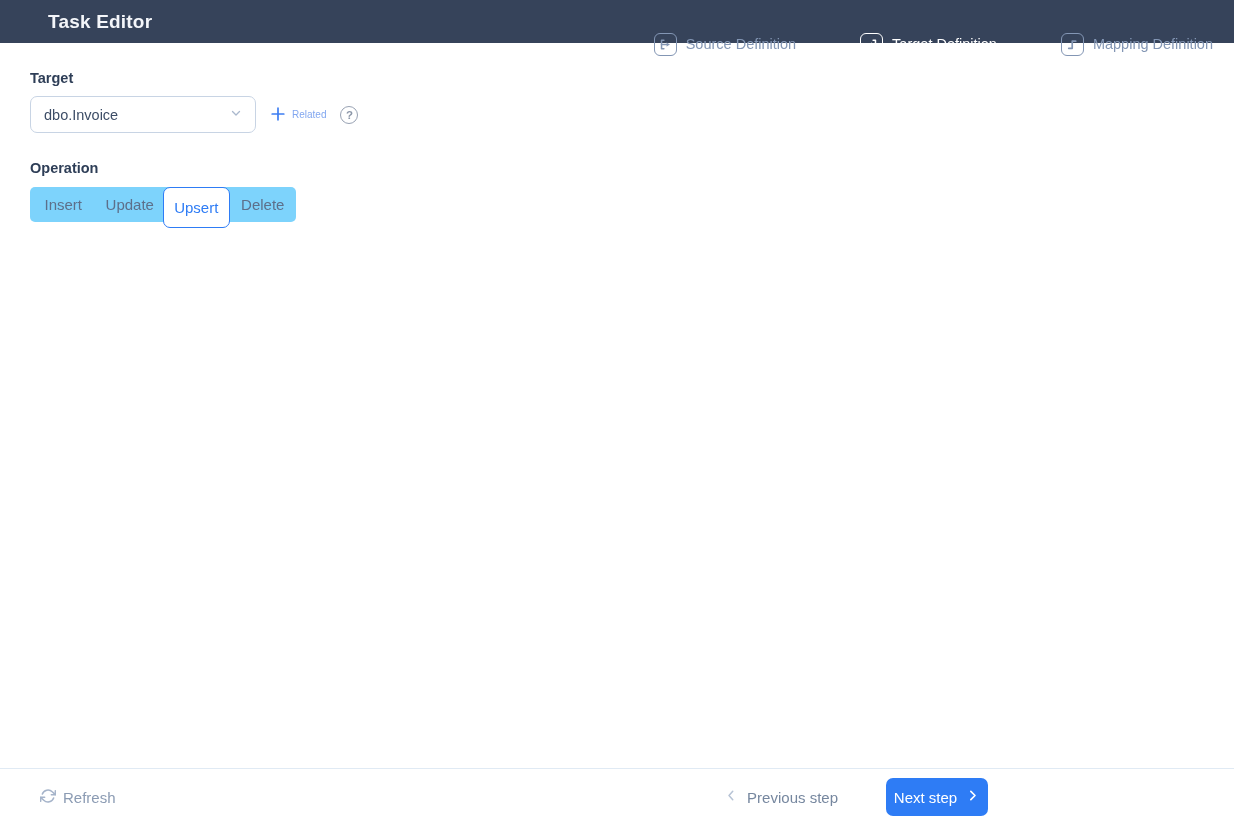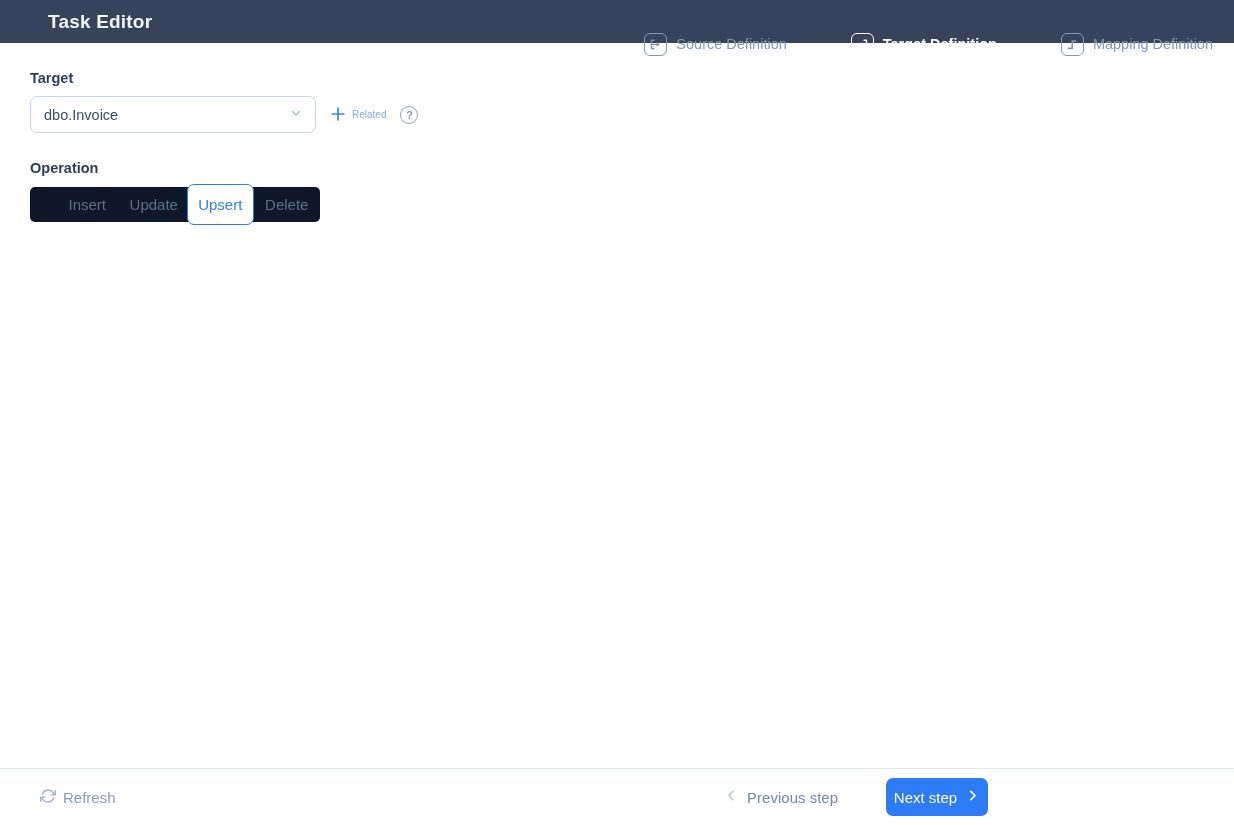--- a/index.html
+++ b/index.html
@@ -35,21 +35,21 @@
   }
   .nav-item {
     display: flex;
     align-items: center;
     gap: 9px;
     color: #8396b4;
     font-size: 14.5px;
     cursor: pointer;
     white-space: nowrap;
   }
-  .nav-item.active { color: #ffffff; font-weight: 700; }
+  .nav-item.active { color: #ffffff; font-weight: 400; }
   .nav-icon {
     width: 23px; height: 23px;
     border: 1.5px solid currentColor;
     border-radius: 6px;
     box-sizing: border-box;
     display: flex; align-items: center; justify-content: center;
     flex: 0 0 auto;
   }
   .nav-icon svg { display: block; }
 
@@ -60,21 +60,21 @@
     font-weight: 700;
     color: #2e3e57;
     margin-bottom: 10px;
   }
   .target-row {
     display: flex;
     align-items: center;
     margin-bottom: 27px;
   }
   .select-box {
-    width: 286px; height: 37px;
+    width: 226px; height: 37px;
     box-sizing: border-box;
     background: #ffffff;
     border: 1px solid #c8d4e4;
     border-radius: 7px;
     display: flex;
     align-items: center;
     justify-content: space-between;
     padding: 0 12px 0 13px;
     font-size: 14.5px;
     color: #3d4d66;
@@ -96,26 +96,24 @@
     border: 1.4px solid #98a2b3;
     border-radius: 50%;
     color: #8b96a8;
     font-size: 11.5px;
     font-weight: 700;
     display: flex; align-items: center; justify-content: center;
     cursor: pointer;
   }
   .segmented {
     display: inline-flex;
-    align-items: center;
-    background: #0f172a;
+    background: #7dd3fc;
     border-radius: 5px;
     height: 35px;
     margin-top: 1px;
-    padding-left: 24px;
   }
   .segment {
     width: 66.5px;
     height: 35px;
     border: none;
     background: transparent;
     font-family: inherit;
     font-size: 15px;
     color: #5d6f8a;
     text-align: center;

